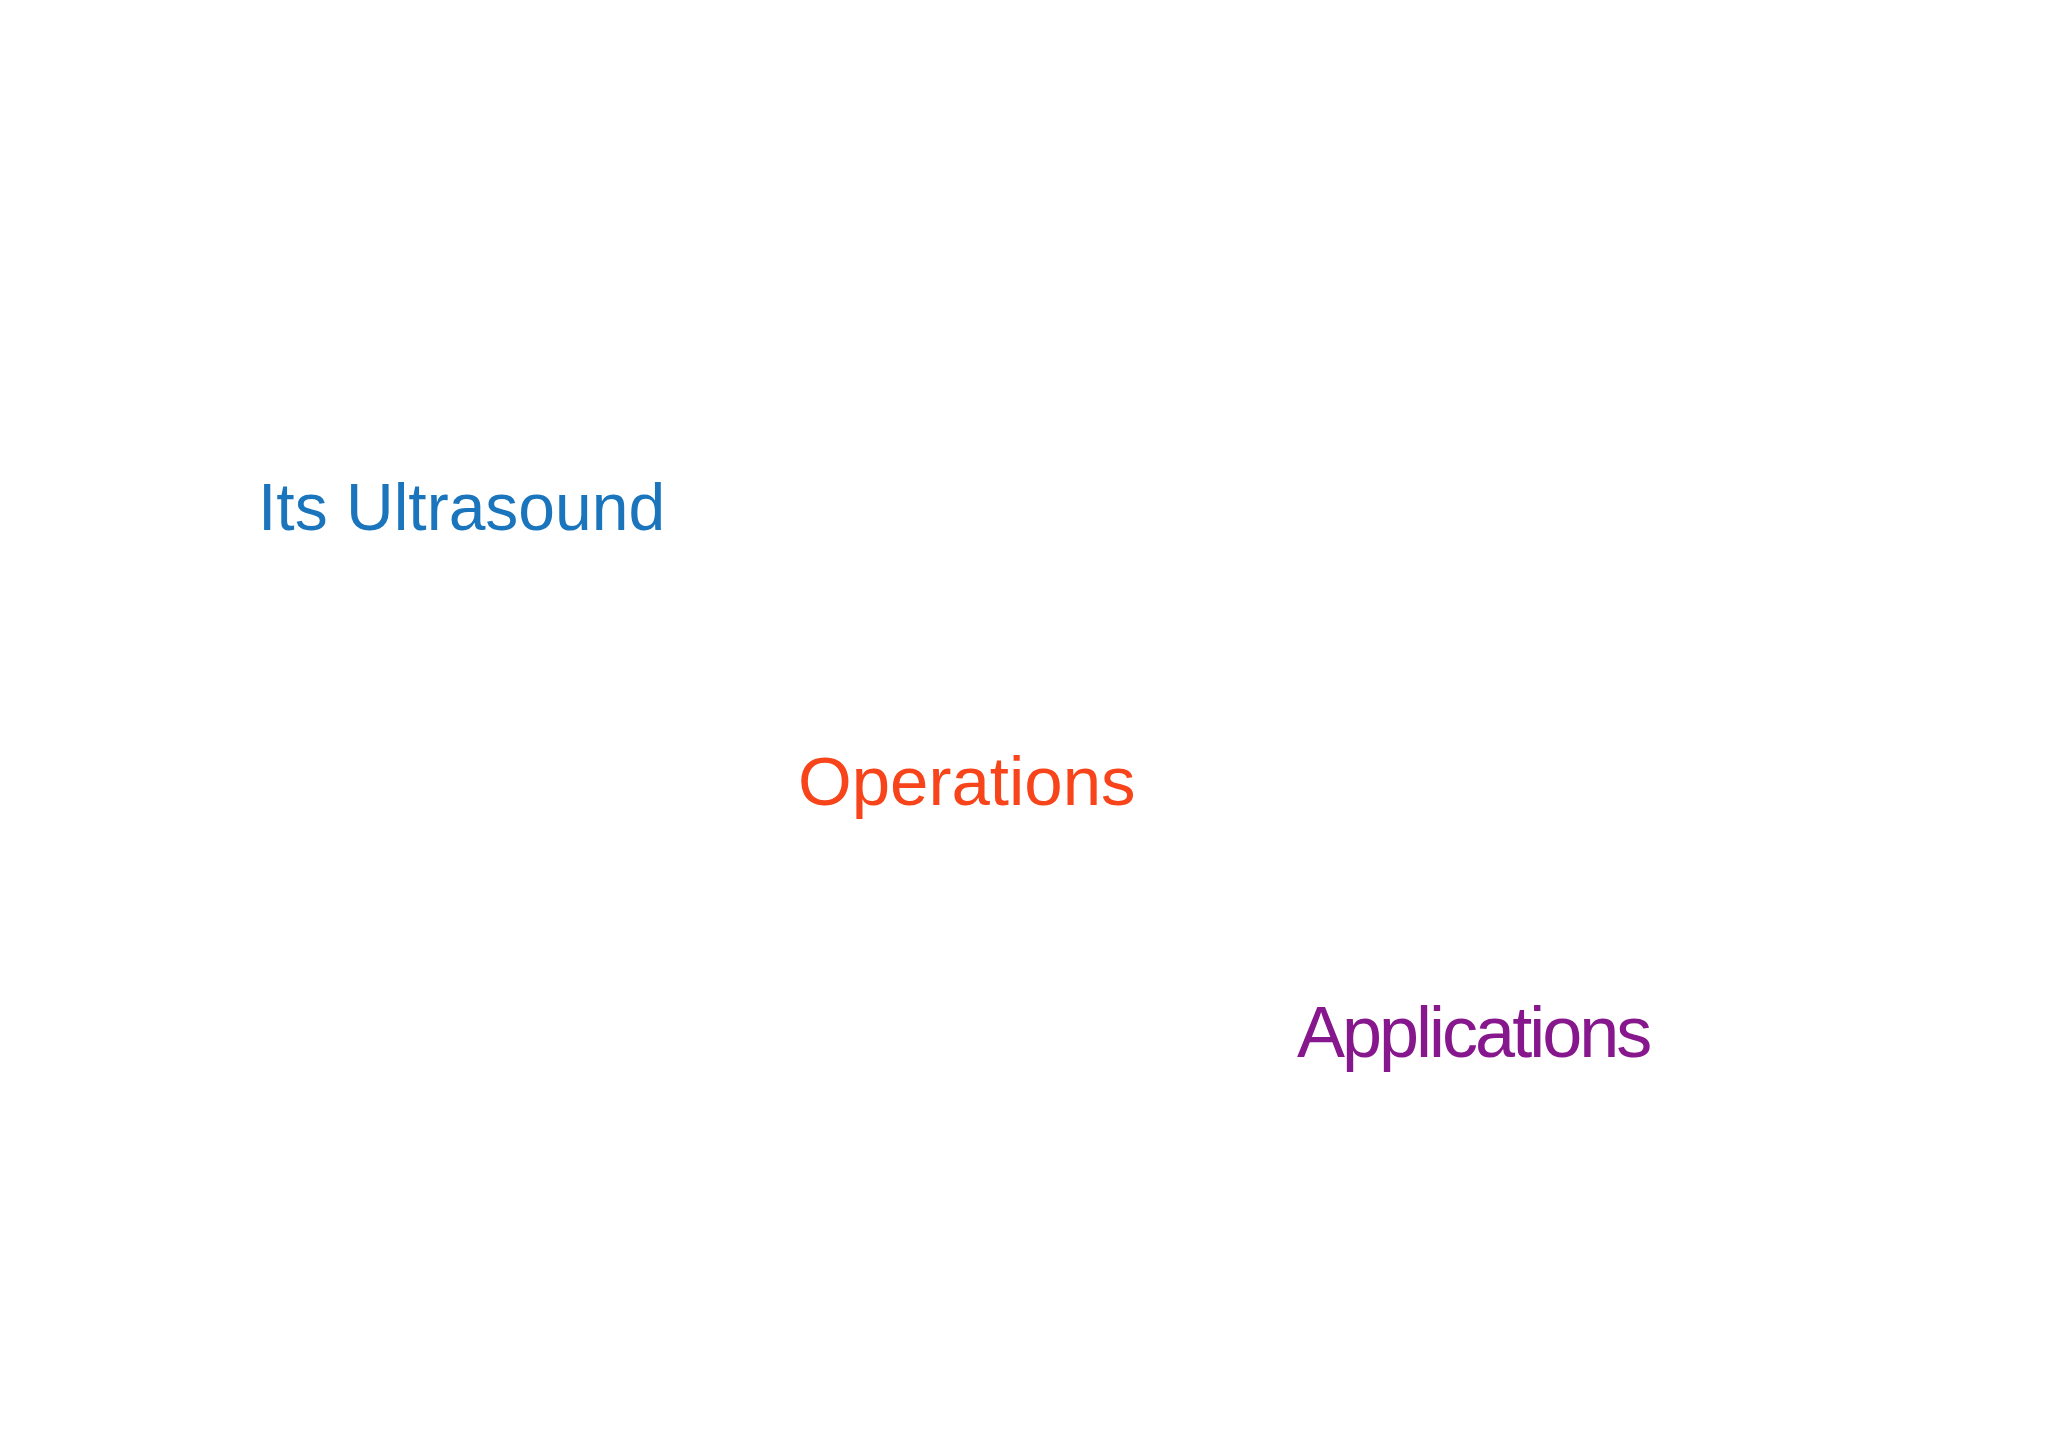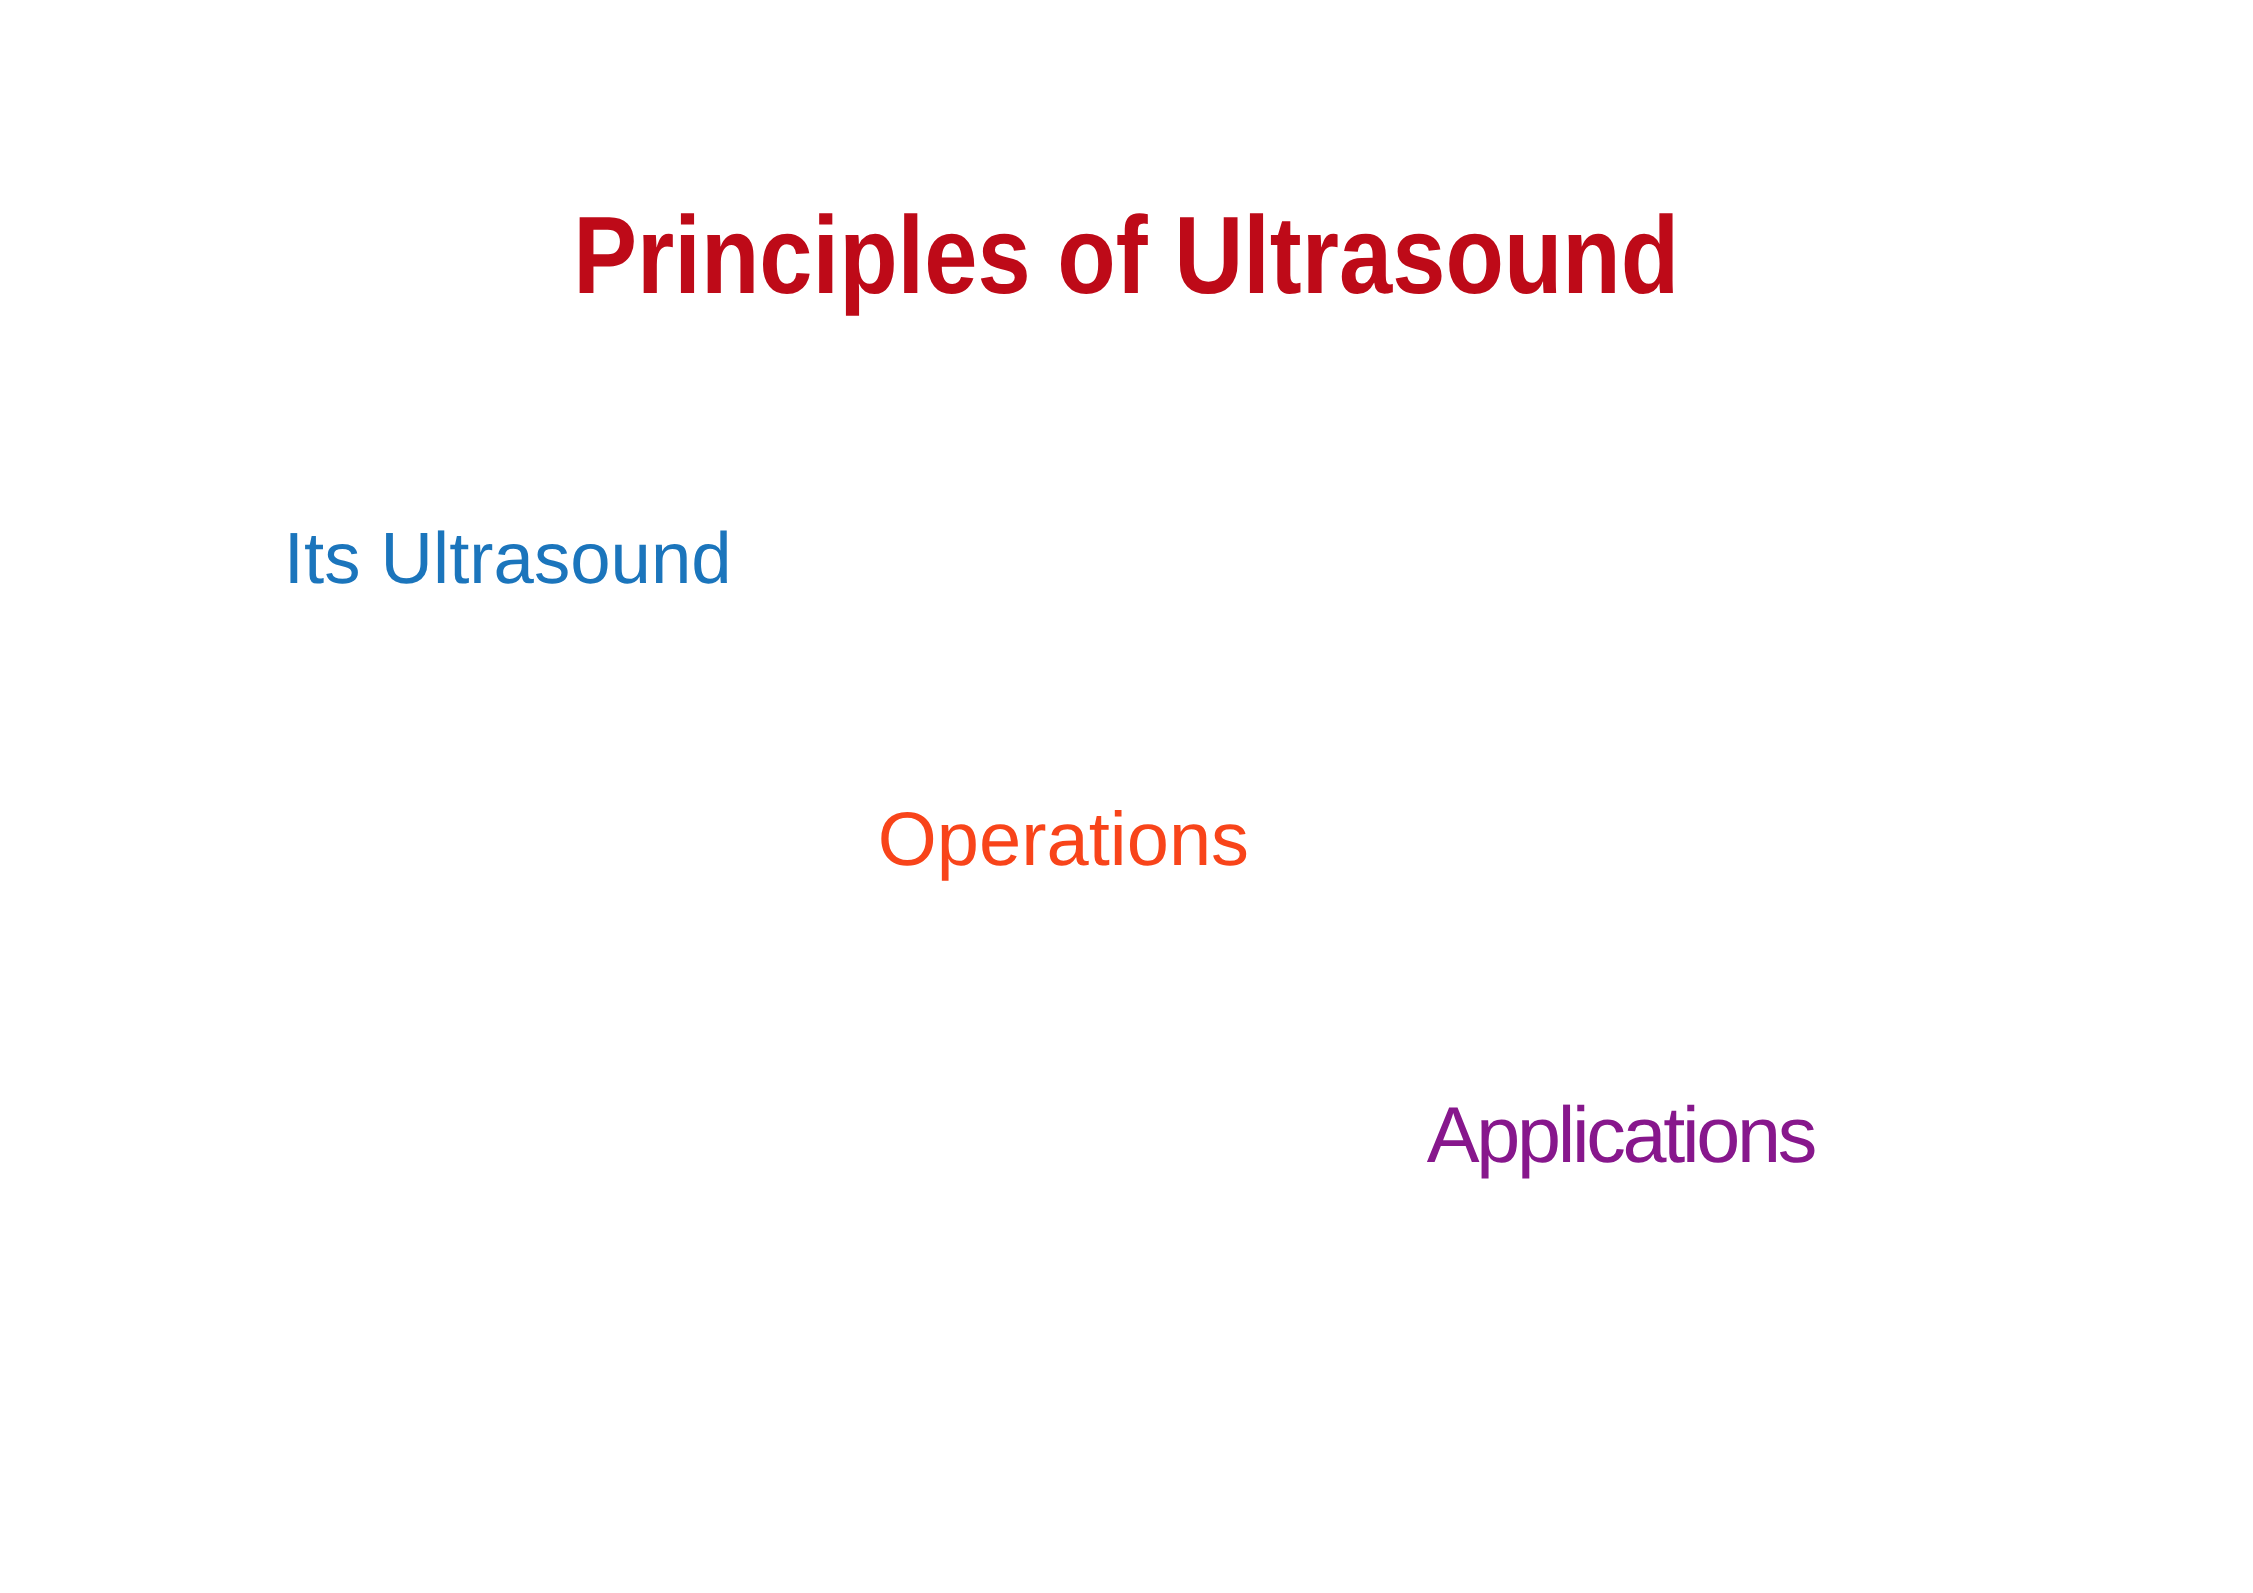--- a/index.html
+++ b/index.html
@@ -37,40 +37,37 @@
     font-weight: normal;
   }
   .bullet-components {
     left: 258px;
     top: 474px;
     font-size: 66px;
     line-height: 66px;
   }
   .bullet-operations {
     left: 798px;
-    top: 728px;
+    top: 747px;
     font-size: 69px;
     line-height: 69px;
   }
   .bullet-applications {
     left: 1297px;
     top: 993px;
     font-size: 72px;
     line-height: 79px;
     letter-spacing: -3px;
   }
 </style>
 </head>
 <body>
 
 <div class="slide" style="background: rgb(255, 255, 255);">
 
-  <div class="slide-title" style="color: rgb(190, 10, 24);">
-    <span class="scale-wrap">Principles of Ultrasound</span>
-  </div>
 
   <div class="slide-text bullet-components" style="color: rgb(27, 117, 188);">Its Ultrasound</div>
 
   <div class="slide-text bullet-operations" style="color: rgb(248, 68, 26);">Operations</div>
 
   <div class="slide-text bullet-applications" style="color: rgb(135, 23, 140);">Applications</div>
 
 </div>
 
 </body></html>

